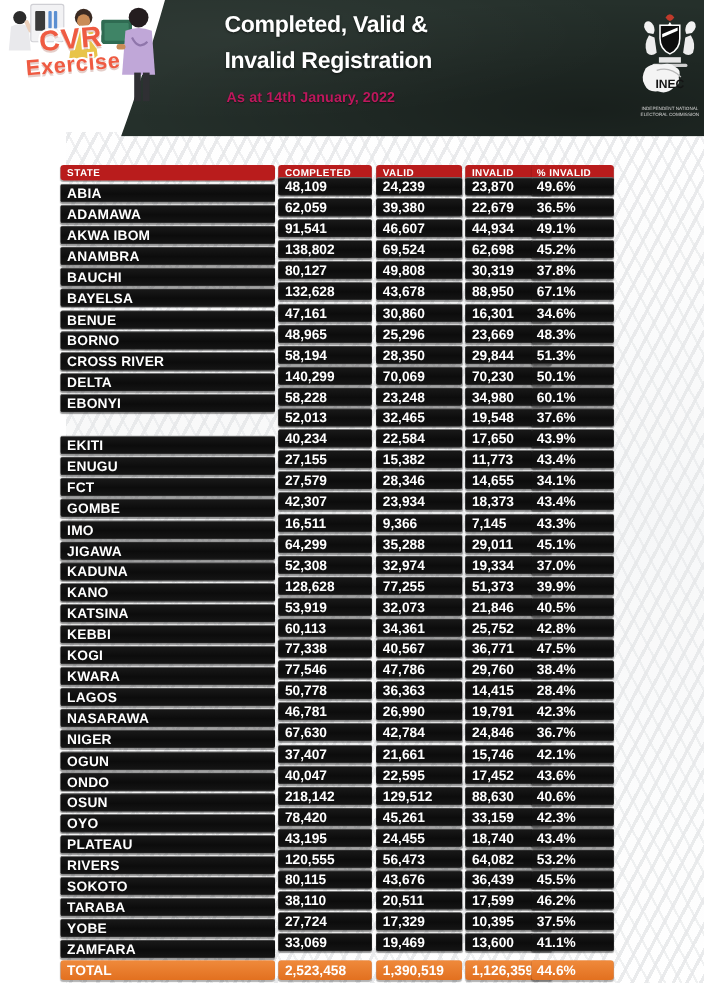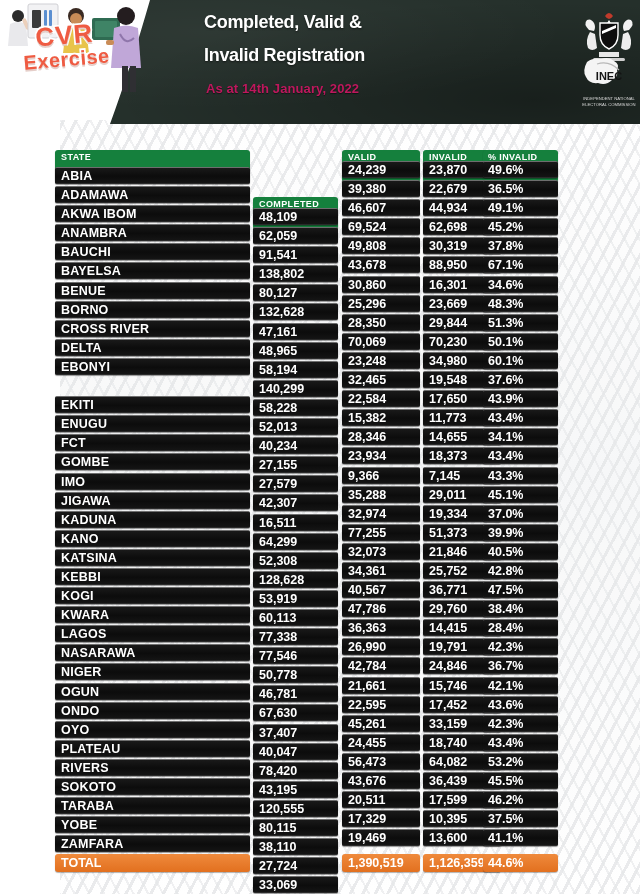--- a/index.html
+++ b/index.html
@@ -27,21 +27,21 @@
   #banner-shape{
     position:absolute;right:0;top:0;width:530px;height:124px;
     background:#25302b;
     background-image:
       radial-gradient(ellipse at 18% 25%, rgba(255,255,255,.045), rgba(0,0,0,0) 60%),
       radial-gradient(ellipse at 80% 80%, rgba(0,0,0,.35), rgba(0,0,0,0) 70%);
     clip-path: path("M 40 0 L 530 0 L 530 124 L 0 124 C 14 86 28 42 40 0 Z");
   }
   #banner-title{
     position:absolute;left:204px;top:6px;width:330px;
-    color:#ffffff;font-size:18px;line-height:33px;font-weight:bold;
+    color:#ffffff;font-size:21px;line-height:33px;font-weight:bold;
     letter-spacing:-.3px;
     text-shadow:0 1px 2px rgba(0,0,0,.55);
   }
   #banner-subtitle{
     position:absolute;left:206px;top:81px;
     color:#be185d;font-size:13px;font-weight:bold;letter-spacing:.1px;
     text-shadow:0 1px 1px rgba(0,0,0,.5);
   }
   
   #cvr-logo{position:absolute;left:2px;top:0;width:148px;height:104px;}
@@ -61,28 +61,28 @@
   #inec-logo{position:absolute;left:572px;top:8px;width:74px;height:104px;text-align:right;}
   
   #table{position:absolute;left:55px;top:150px;width:524px;}
   .row{position:relative;height:19.1px;}
   .cell{
     position:absolute;top:0;height:17px;line-height:17px;
     box-sizing:border-box;
     overflow:hidden;white-space:nowrap;
   }
   .c-state{left:0;width:195px;padding-left:6px;}
-  .c-completed{left:198px;width:85px;padding-left:6px;margin-top:47px;}
+  .c-completed{left:198px;width:85px;padding-left:6px;}
   .c-valid{left:287px;width:78px;padding-left:6px;}
   .c-invalid{left:368px;width:78px;padding-left:6px;}
   .c-pct{left:428px;width:75px;padding-left:5px;}
   
   .hdr .cell{
-    background:#15803d;color:#ffffff;font-size:9px;font-weight:bold;
-    letter-spacing:.4px;border-radius:3px;height:32px;line-height:14px;
+    background:#b91c1c;color:#ffffff;font-size:9px;font-weight:bold;
+    letter-spacing:.4px;border-radius:3px;height:14px;line-height:14px;
     box-shadow:0 1px 1px rgba(0,0,0,.35);
   }
   .hdr{height:17px;}
   
   .drow .cell{
     background:#111111;color:#ffffff;font-size:12.5px;font-weight:bold;
     border-radius:2px;
     border-top:1px solid #6e6e6e;
     border-bottom:1px solid #2a2a2a;
     box-shadow:0 1px 1px rgba(0,0,0,.4);
@@ -386,20 +386,27 @@
         <div class="cell c-pct num-shift">42.1%</div>
       </div>
       <div class="row drow">
         <div class="cell c-state">ONDO</div>
         <div class="cell c-completed num-shift">40,047</div>
         <div class="cell c-valid num-shift">22,595</div>
         <div class="cell c-invalid num-shift">17,452</div>
         <div class="cell c-pct num-shift">43.6%</div>
       </div>
       <div class="row drow">
+        <div class="cell c-state">OSUN</div>
+        <div class="cell c-completed num-shift">218,142</div>
+        <div class="cell c-valid num-shift">129,512</div>
+        <div class="cell c-invalid num-shift">88,630</div>
+        <div class="cell c-pct num-shift">40.6%</div>
+      </div>
+      <div class="row drow">
         <div class="cell c-state">OYO</div>
         <div class="cell c-completed num-shift">78,420</div>
         <div class="cell c-valid num-shift">45,261</div>
         <div class="cell c-invalid num-shift">33,159</div>
         <div class="cell c-pct num-shift">42.3%</div>
       </div>
       <div class="row drow">
         <div class="cell c-state">PLATEAU</div>
         <div class="cell c-completed num-shift">43,195</div>
         <div class="cell c-valid num-shift">24,455</div>

